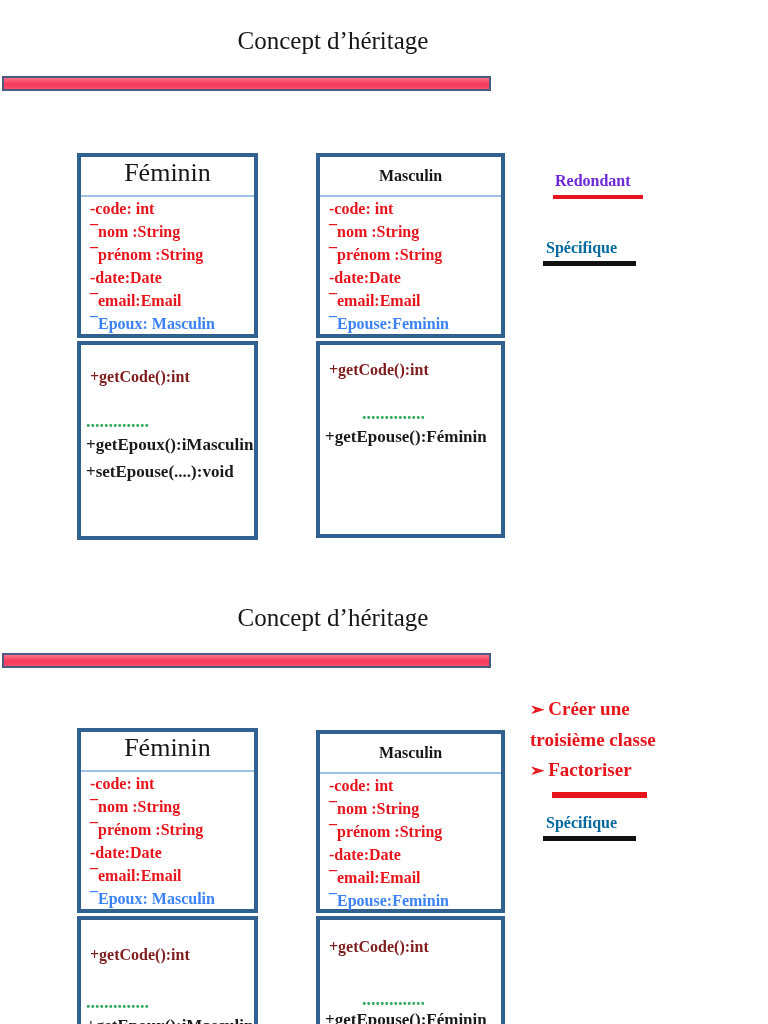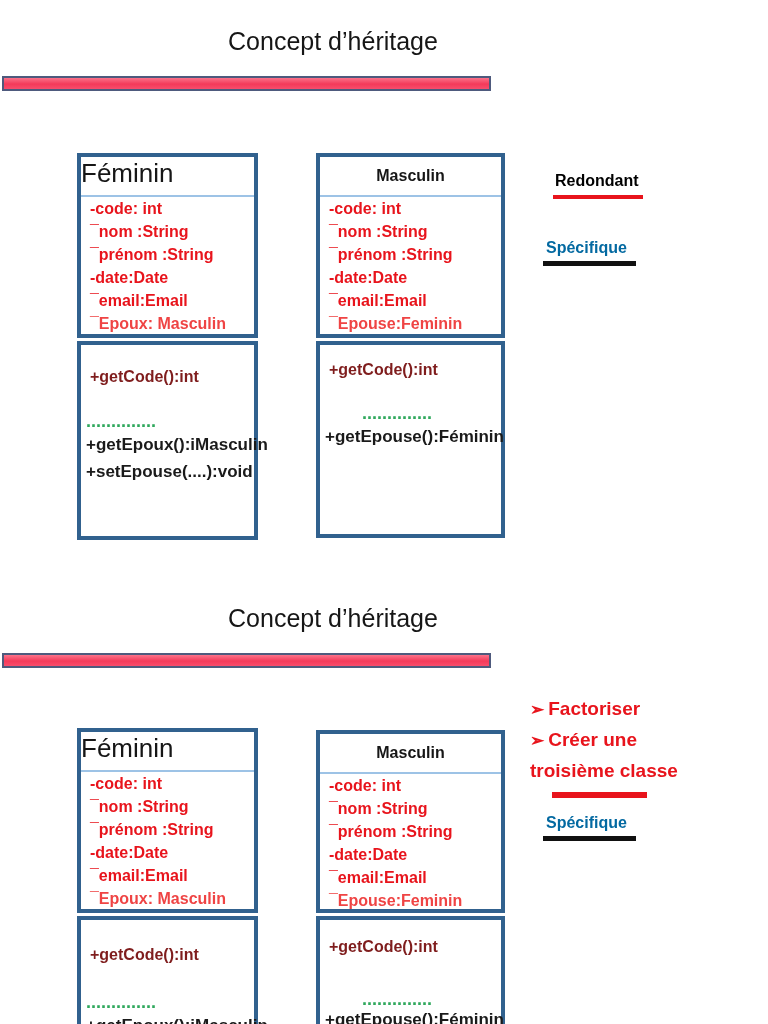--- a/index.html
+++ b/index.html
@@ -1,43 +1,43 @@
 <!DOCTYPE html>
 <html><head>
 <meta charset="utf-8">
 <style>
   html,body{margin:0;padding:0;background:#fff;}
   #page{position:relative;width:768px;height:1024px;overflow:hidden;background:#fff;
-        font-family:Liberation Sans, sans-serif;}
+        font-family:Liberation Serif, serif;}
 
   .slide-title{position:absolute;left:0;width:666px;text-align:center;
                font-size:25px;color:#161616;letter-spacing:0px;}
 
   .title-bar{position:absolute;left:2px;width:485px;height:11px;
              background:linear-gradient(#fb7289,#f43a5a 55%,#f84d6c);
              border:2px solid #4e5a7d;}
 
   .uml{position:absolute;background:#fff;border:4px solid #31618e;box-sizing:border-box;}
 
-  .uml-title-fem{font-size:26px;text-align:left;margin-top:1px;color:#161616;font-weight:400;}
+  .uml-title-fem{font-size:26px;text-align:center;margin-top:1px;color:#161616;font-weight:400;}
   .uml-title-mas{font-size:16px;font-weight:bold;text-align:center;margin-top:10px;color:#161616;}
   .title-underline{position:absolute;left:0;right:0;top:38px;height:2px;background:#9dc3e6;}
 
   .attrs{position:absolute;top:40px;left:9px;right:0;font-size:16px;font-weight:bold;
          line-height:23px;color:#e8141c;white-space:nowrap;}
   .attr{height:23px;}
-  .attr-black{color:#ef4444;}
+  .attr-black{color:#3b82f6;}
 
   .m-getcode{position:absolute;left:9px;font-size:16px;font-weight:bold;color:#7f1d1d;white-space:nowrap;}
   .m-dots{position:absolute;font-size:18px;font-weight:bold;color:#2fa85c;
           letter-spacing:0px;line-height:18px;white-space:nowrap;}
   .m-line{position:absolute;left:5px;font-size:17px;font-weight:600;color:#1a1a1a;white-space:nowrap;}
 
   .lbl{position:absolute;font-size:16px;font-weight:bold;color:#0369a1;white-space:nowrap;}
-  .lbl-red{color:#000000;}
+  .lbl-red{color:#6d28d9;}
   .underline-red{position:absolute;background:#e8141c;}
   .underline-black{position:absolute;background:#111;}
 
   .bullets{position:absolute;left:530px;top:694px;width:164px;font-size:19px;font-weight:bold;
            color:#e8141c;line-height:30px;}
   .bullet-marker{font-size:17px;margin-right:4px;}
 </style>
 </head>
 <body>
 
@@ -90,22 +90,22 @@
   <div class="underline-red" style="left:553px;top:195px;width:90px;height:4px;"></div>
 
   <div class="lbl" style="left:546px;top:239px;">Spécifique</div>
   <div class="underline-black" style="left:543px;top:261px;width:93px;height:5px;"></div>
 
   <div class="slide-title" style="top:604px;">Concept d’héritage</div>
 
   <div class="title-bar" style="top:653px;"></div>
 
   <div class="bullets">
+    <div><span class="bullet-marker">➢</span><span>Créer une troisième classe</span></div>
     <div><span class="bullet-marker">➢</span><span>Factoriser</span></div>
-    <div><span class="bullet-marker">➢</span><span>Créer une troisième classe</span></div>
   </div>
   <div class="underline-red" style="left:552px;top:792px;width:95px;height:6px;"></div>
 
   <div class="lbl" style="left:546px;top:814px;">Spécifique</div>
   <div class="underline-black" style="left:543px;top:836px;width:93px;height:5px;"></div>
 
   <div class="uml" style="left:77px;top:728px;width:181px;height:185px;">
     <div class="uml-title-fem">Féminin</div>
     <div class="title-underline"></div>
     <div class="attrs">

